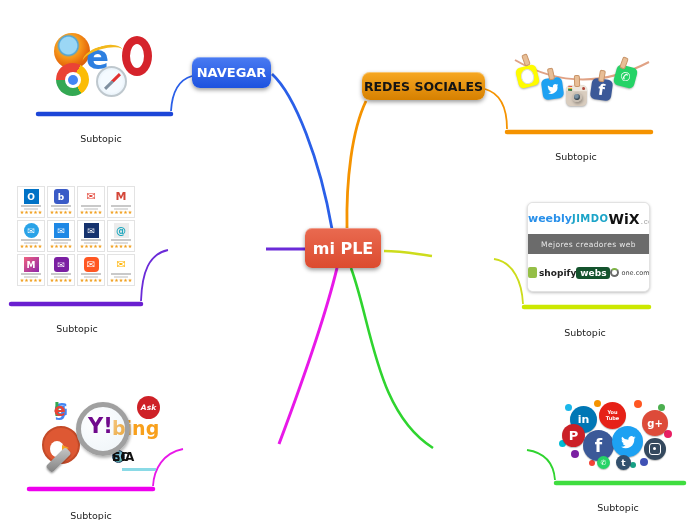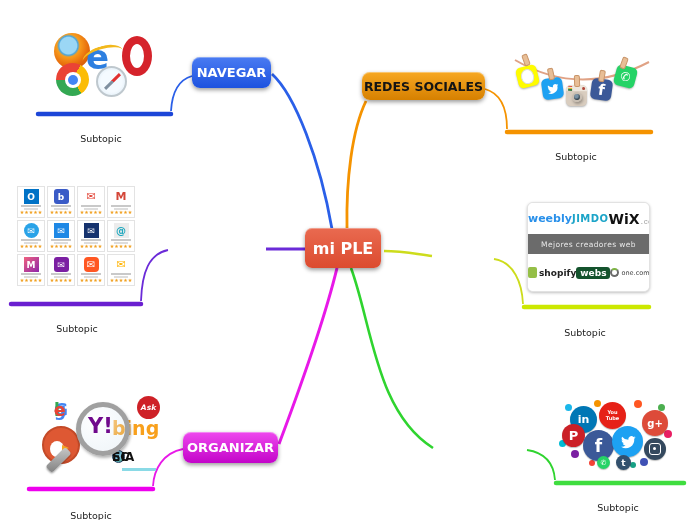--- a/index.html
+++ b/index.html
@@ -160,21 +160,20 @@
     <path d="M507,132 L651,132" stroke="#F59300" stroke-width="4.5" stroke-linecap="round"></path>
     <path d="M11,304 L141,304" stroke="#6A1FD0" stroke-width="4.5" stroke-linecap="round"></path>
     <path d="M524,307 L649,307" stroke="#CCE800" stroke-width="4.5" stroke-linecap="round"></path>
     <path d="M29,489 L153,489" stroke="#EE00EE" stroke-width="4.5" stroke-linecap="round"></path>
     <path d="M556,483 L684,483" stroke="#3FDD3F" stroke-width="4.5" stroke-linecap="round"></path>
   </svg>
 
   <div class="node center">mi PLE</div>
   <div class="node navegar">NAVEGAR</div>
   <div class="node redes">REDES SOCIALES</div>
-  <div class="node organizar">ORGANIZAR</div>
 
   <div class="sublabel" style="left:61px;top:99px;">Subtopic</div>
   <div class="sublabel" style="left:536px;top:117px;">Subtopic</div>
   <div class="sublabel" style="left:37px;top:289px;">Subtopic</div>
   <div class="sublabel" style="left:545px;top:293px;">Subtopic</div>
   <div class="sublabel" style="left:51px;top:476px;">Subtopic</div>
   <div class="sublabel" style="left:578px;top:468px;">Subtopic</div>
 
   <div class="browsers">
     <div class="ffx"></div>

